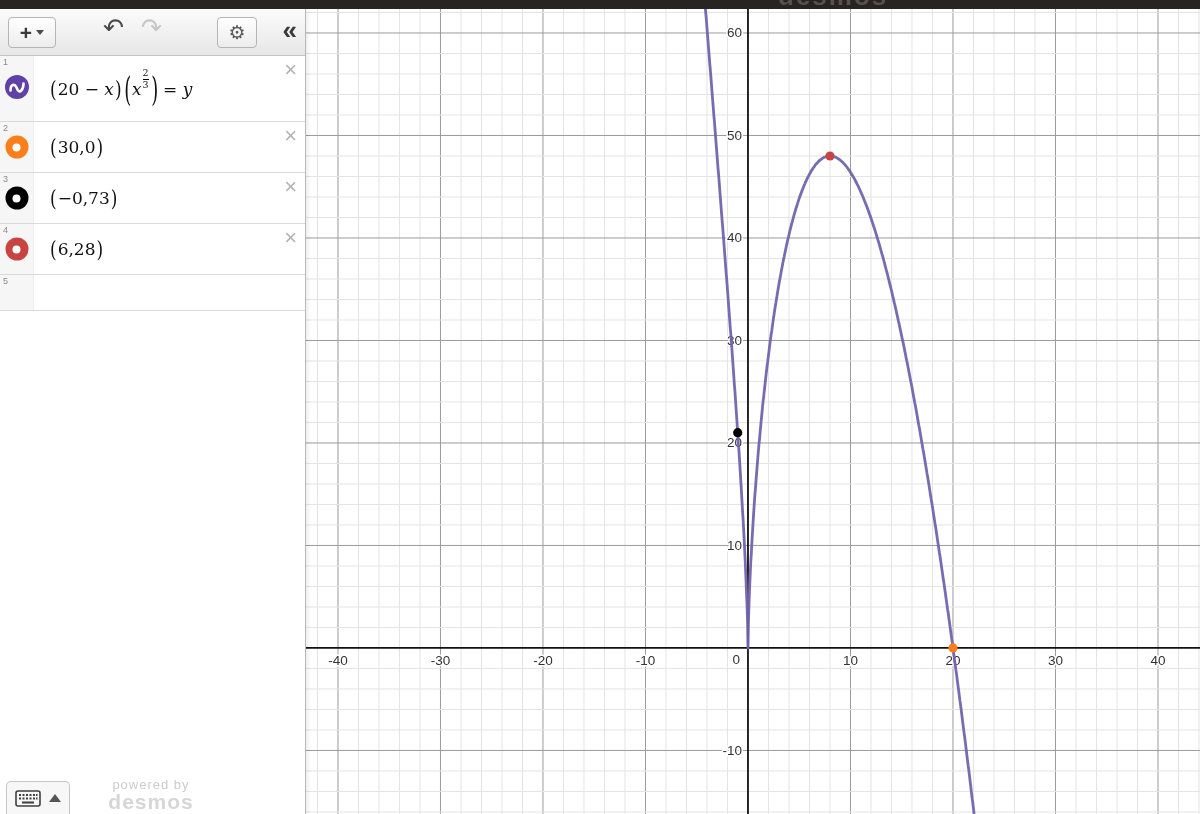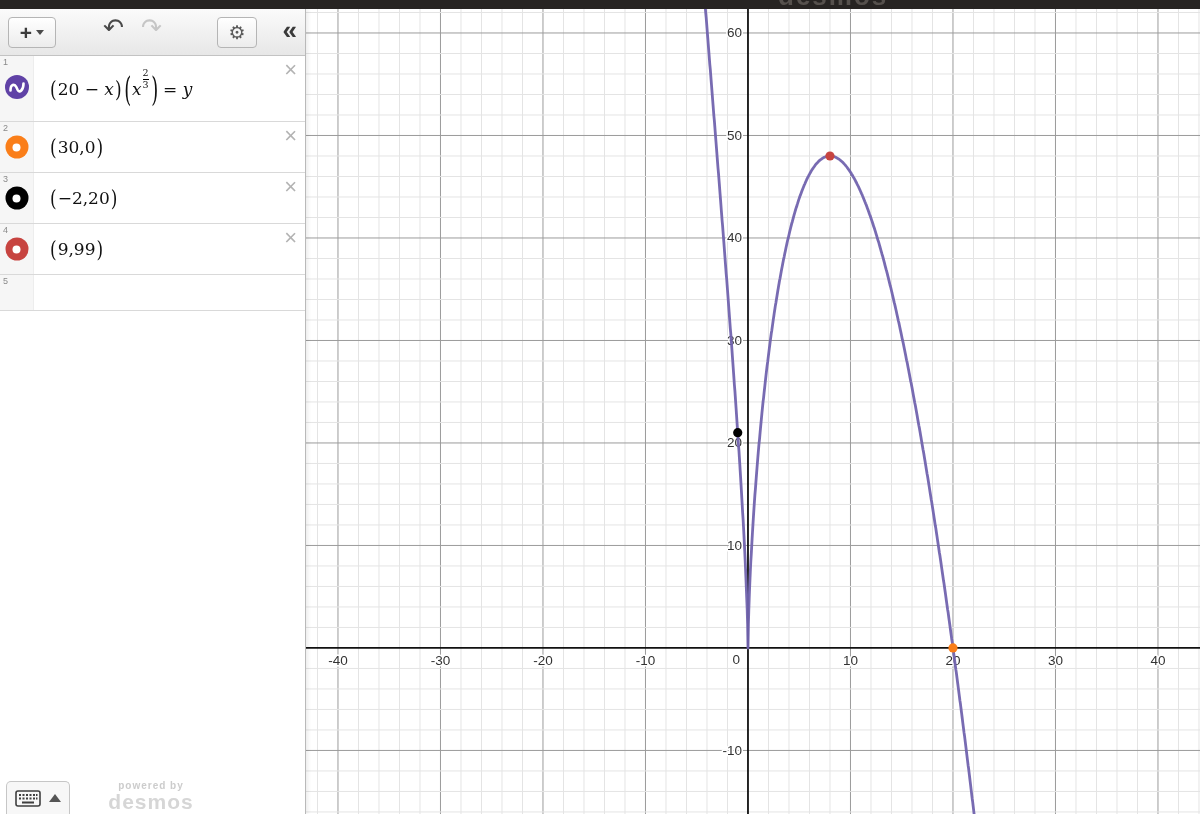--- a/index.html
+++ b/index.html
@@ -61,21 +61,21 @@
 
   
   .kb-btn { position:absolute; left:6px; bottom:0; width:64px; height:33px;
             background:#f7f7f7; border:1px solid #c6c6c6; border-bottom:none;
             border-radius:5px 5px 0 0; display:flex; align-items:center;
             justify-content:center; gap:8px; cursor:pointer; }
   .kb-arrow { width:0; height:0; border-left:6px solid transparent;
               border-right:6px solid transparent; border-bottom:8px solid #555; }
   .watermark { position:absolute; left:103px; bottom:2px; width:96px; text-align:center;
                line-height:1; user-select:none; }
-  .watermark .wm1 { font-size:10px; font-weight:bold; letter-spacing:1px; color:#cccccc; }
+  .watermark .wm1 { font-size:13px; font-weight:normal; letter-spacing:1px; color:#cccccc; }
   .watermark .wm2 { font-size:21px; font-weight:bold; letter-spacing:1px; color:#d6d6d6; }
 
   
   .graph-area { position:absolute; left:306px; top:9px; width:894px; height:805px;
                 background:#fff; }
   svg text { font-family:"Liberation Sans", sans-serif; }
 </style>
 </head>
 <body>
 
@@ -141,35 +141,35 @@
   </div>
       <div class="expr-row">
     <div class="gutter">
       <span class="row-num">3</span>
       <span class="row-icon-wrap">
             <span class="dot-icon" style="background: rgb(0, 0, 0);"></span>
           </span>
     </div>
     <div class="expr-content">
           <span class="mparen">(</span>
-          <span>−2,20</span>
+          <span>−0,73</span>
           <span class="mparen">)</span>
         </div>
     <span class="close-x">×</span>
   </div>
       <div class="expr-row">
     <div class="gutter">
       <span class="row-num">4</span>
       <span class="row-icon-wrap">
             <span class="dot-icon" style="background: rgb(199, 68, 64);"></span>
           </span>
     </div>
     <div class="expr-content">
           <span class="mparen">(</span>
-          <span>9,99</span>
+          <span>6,28</span>
           <span class="mparen">)</span>
         </div>
     <span class="close-x">×</span>
   </div>
       <div class="expr-row row-empty">
     <div class="gutter">
       <span class="row-num">5</span>
 
     </div>
     <div class="expr-content"></div>

